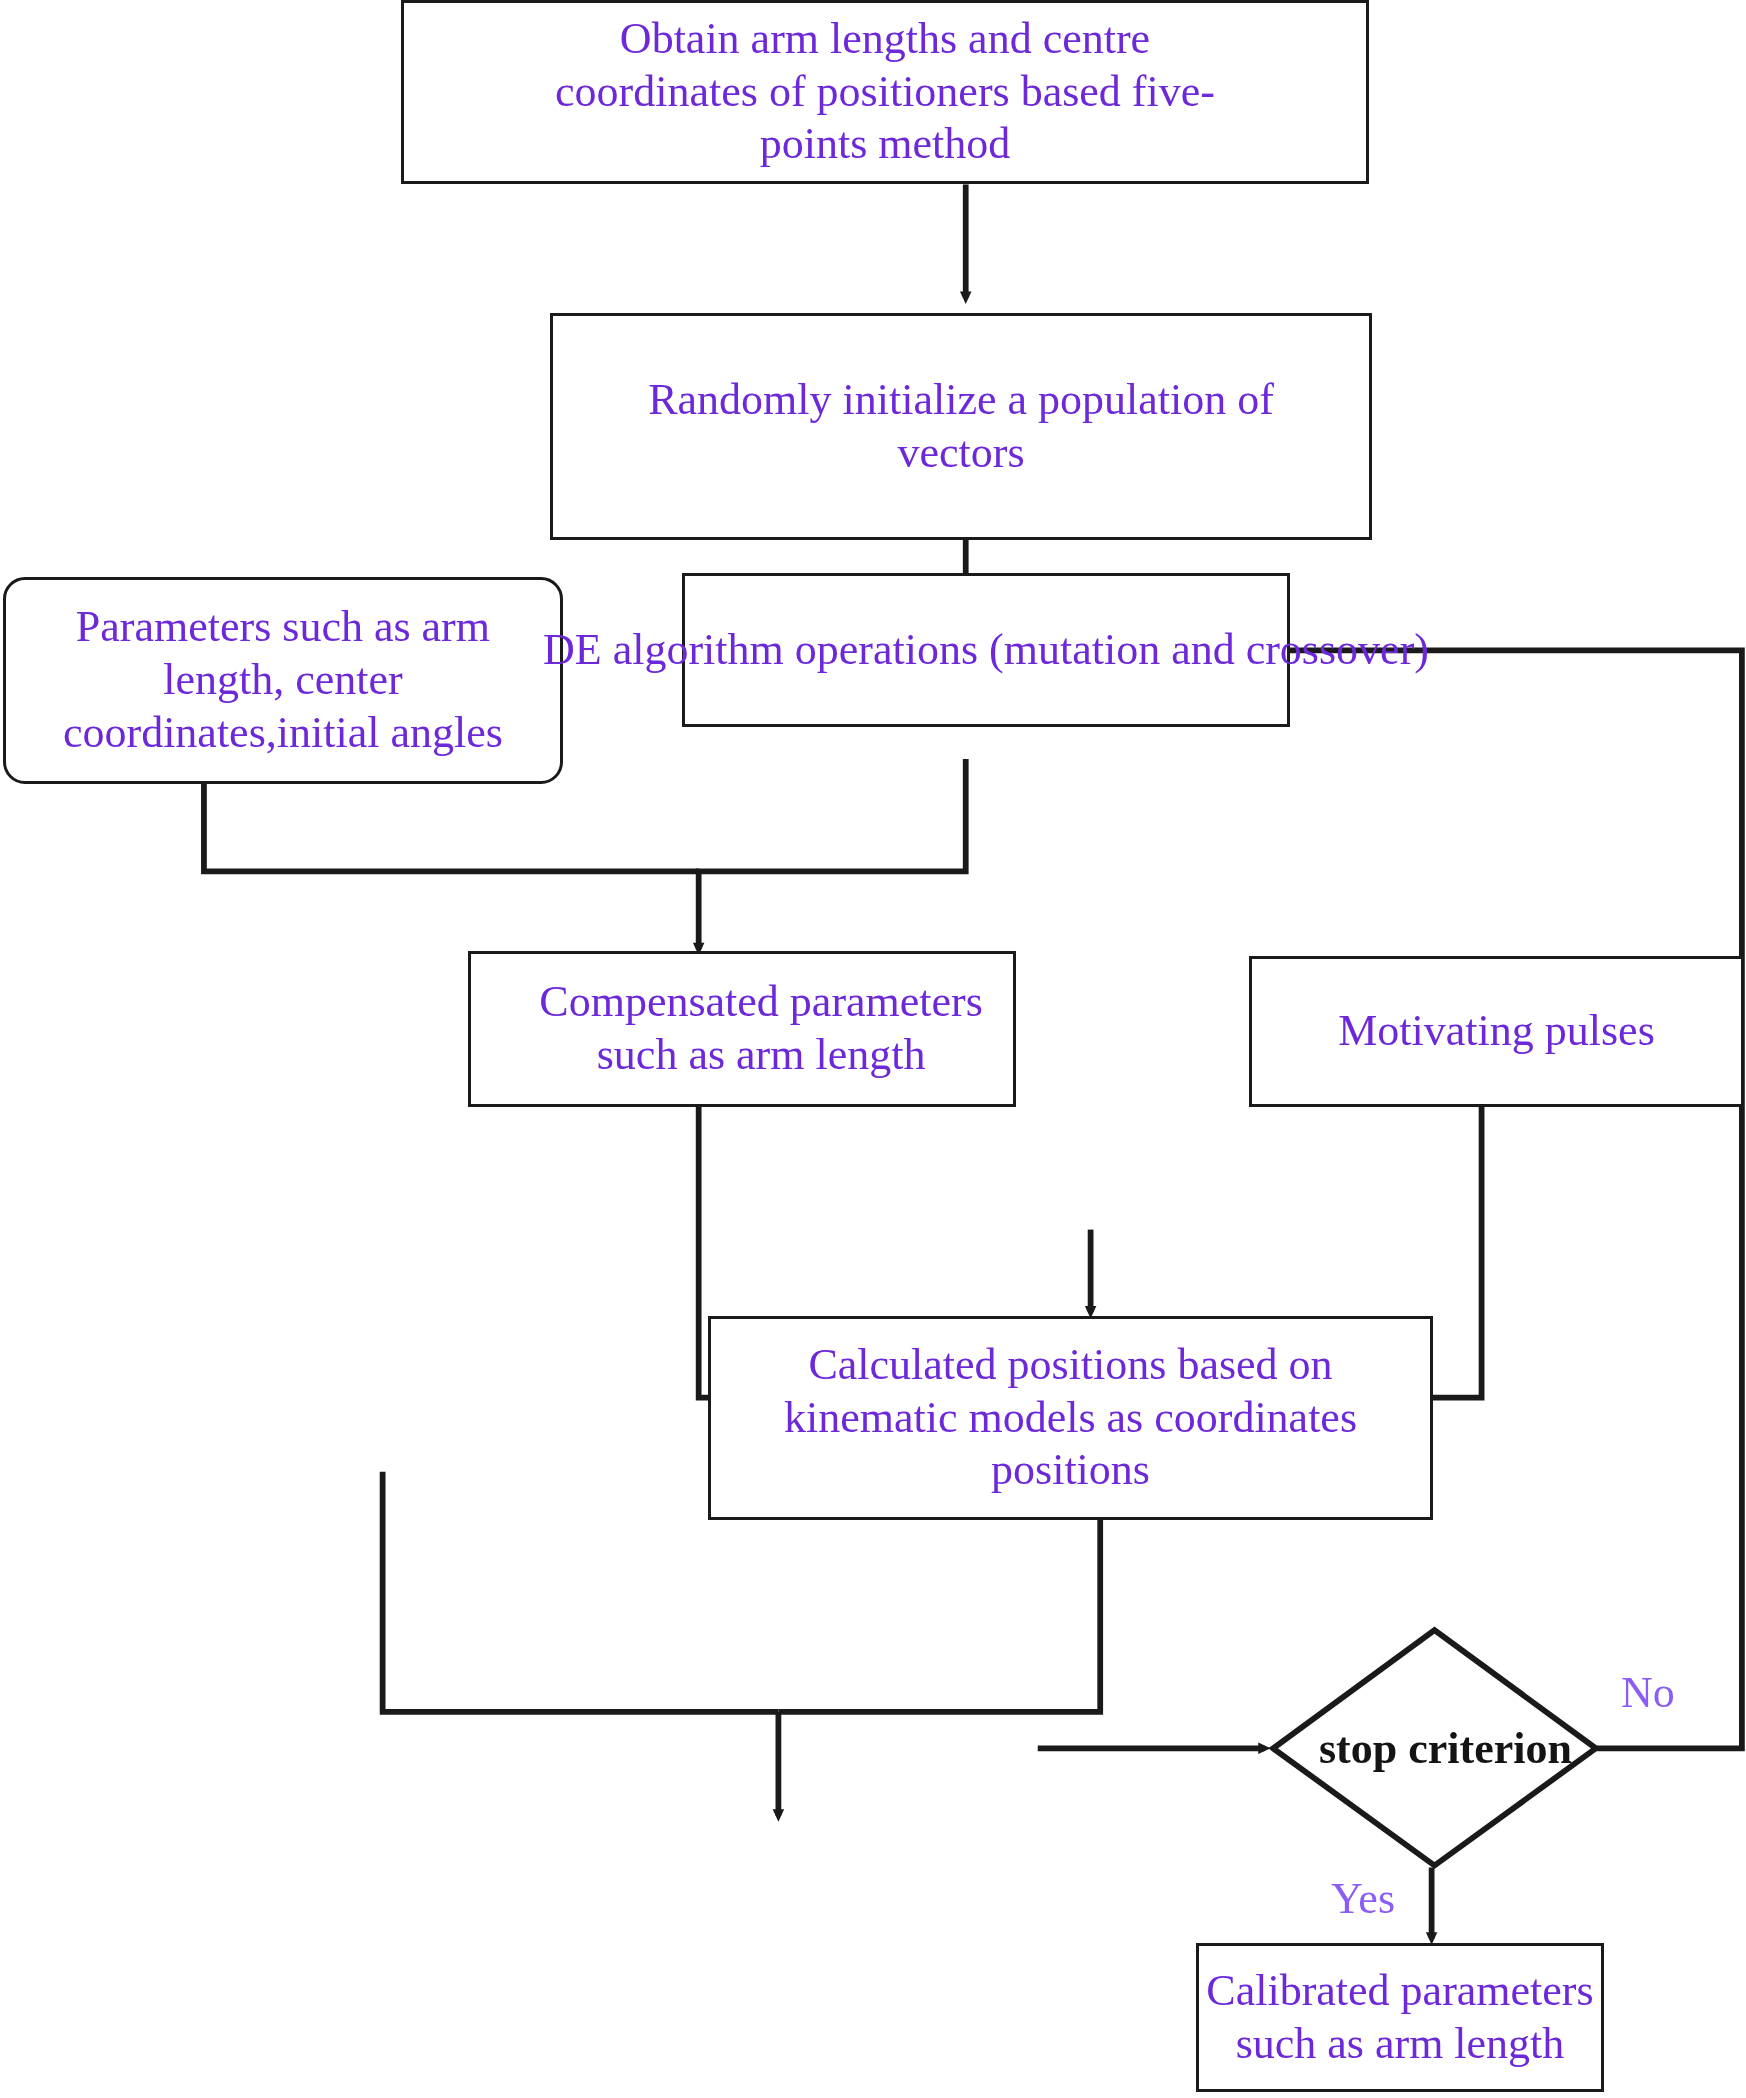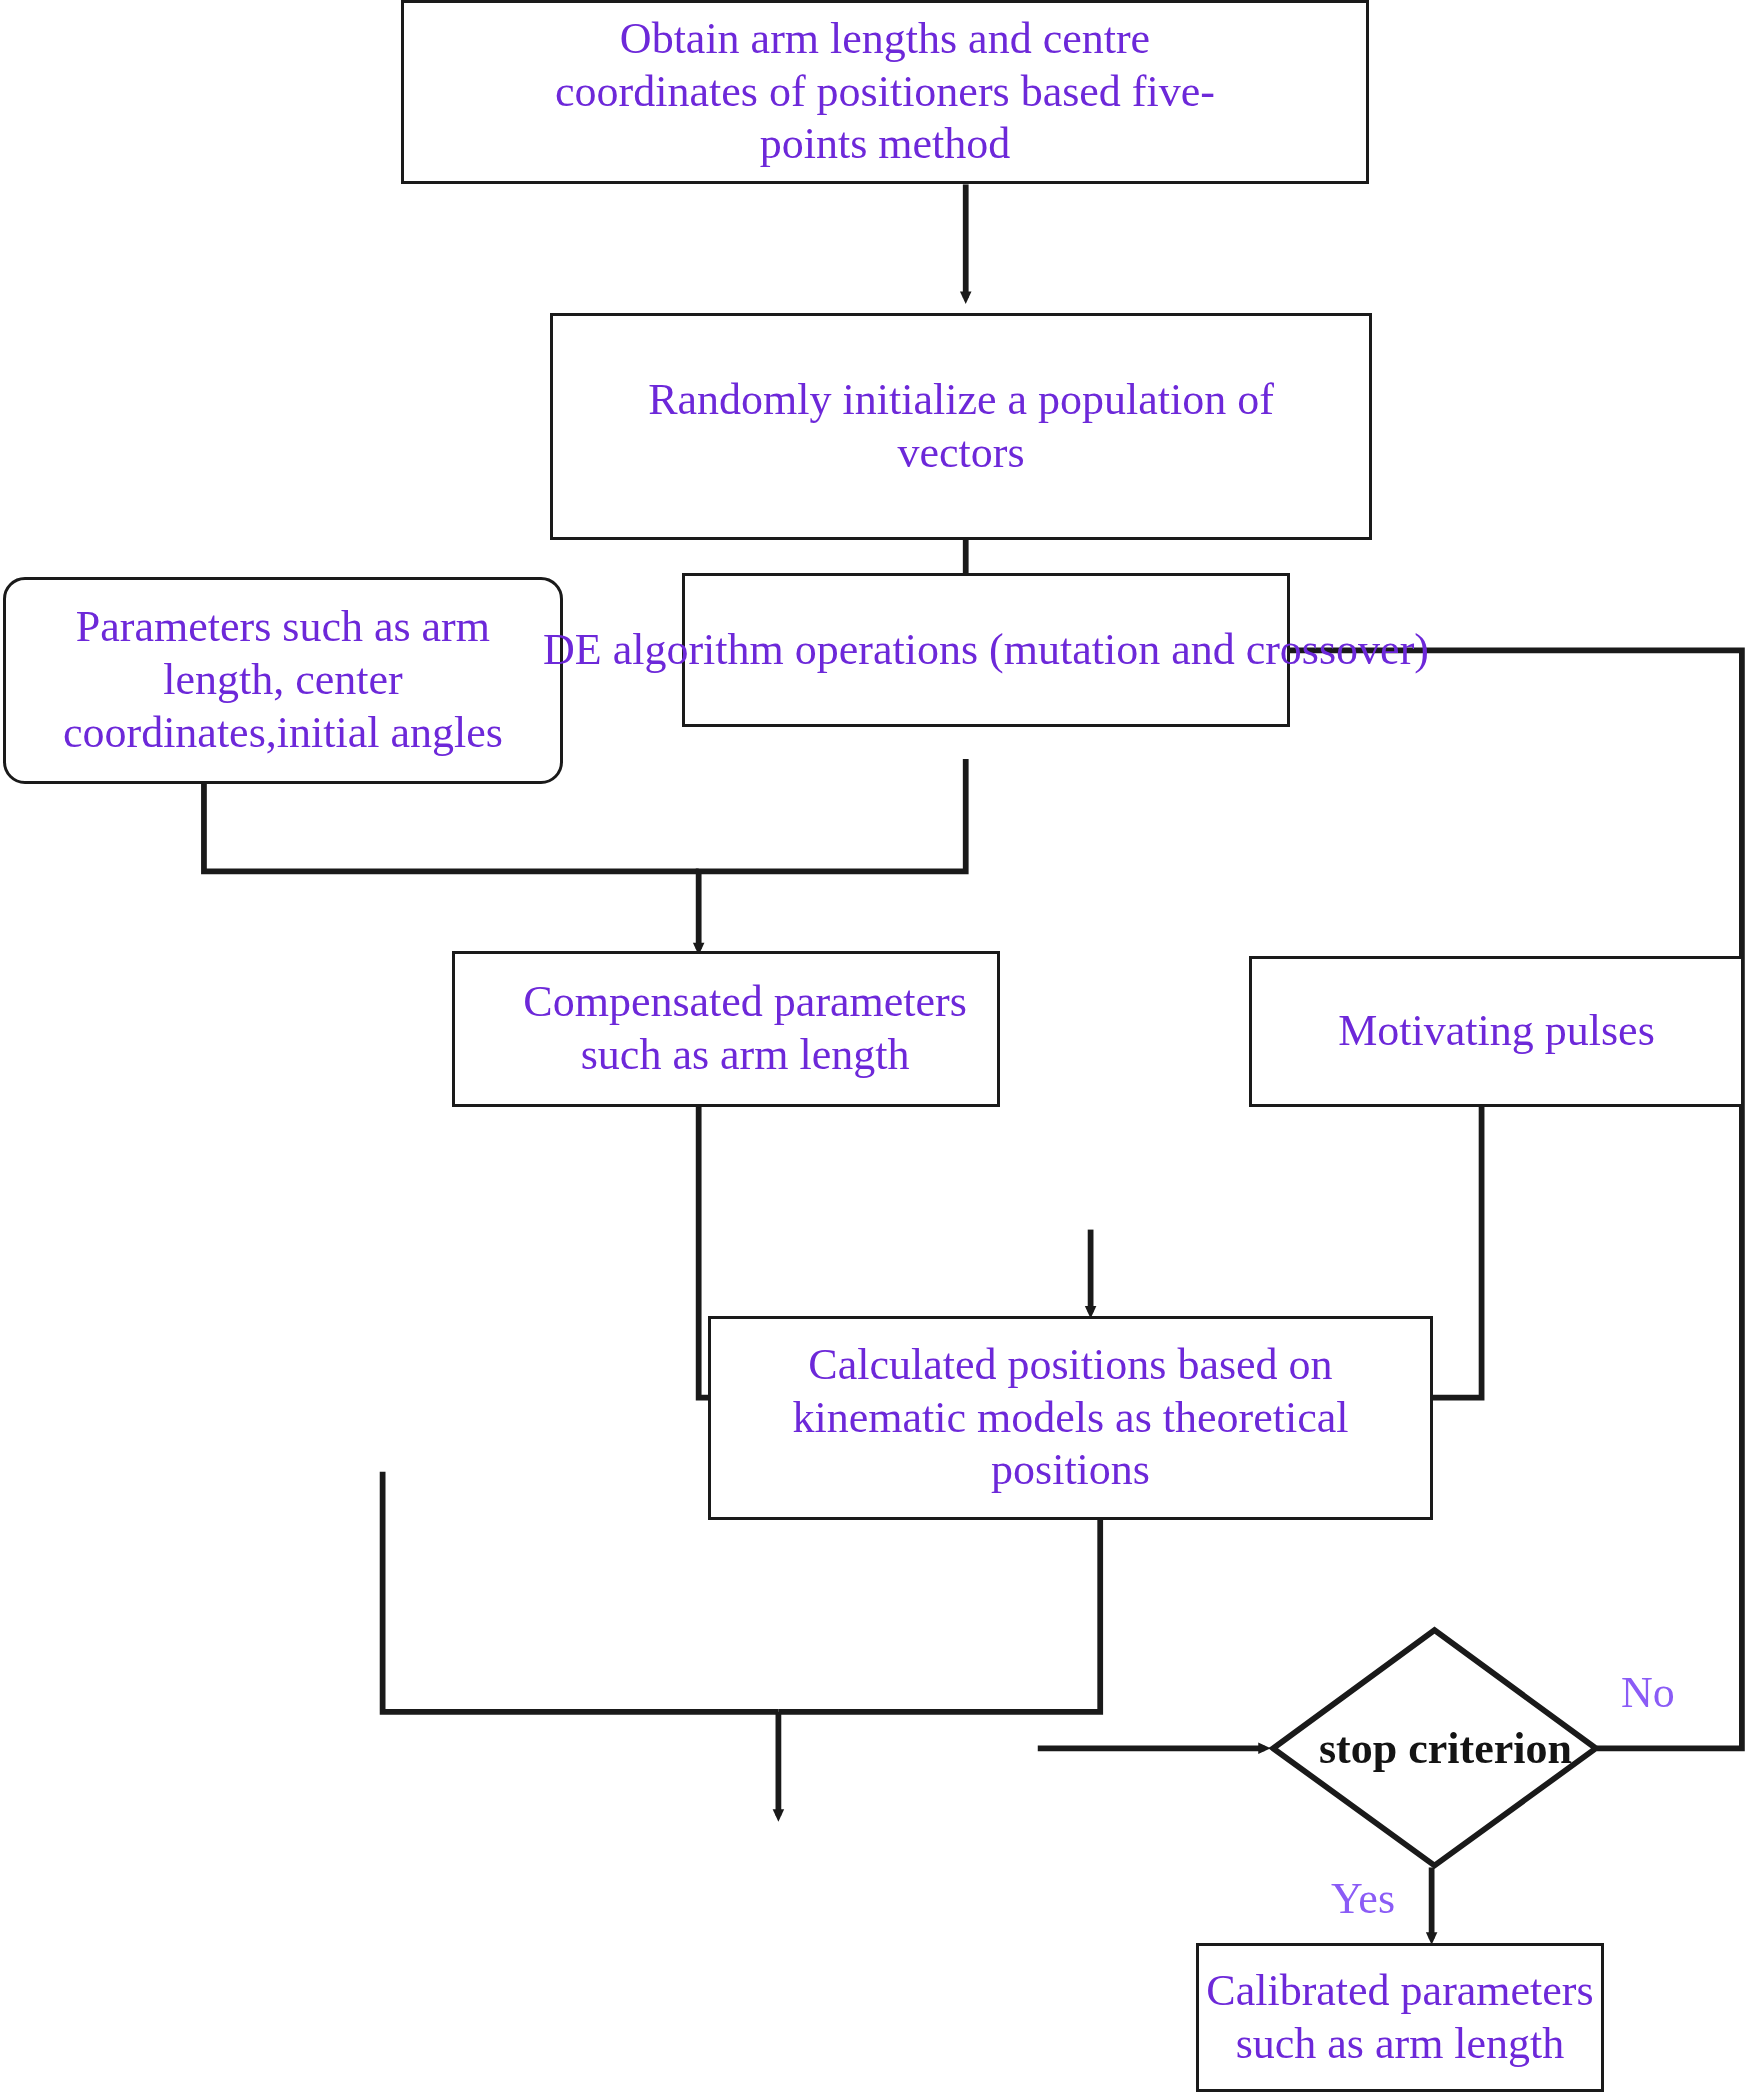--- a/index.html
+++ b/index.html
@@ -119,28 +119,28 @@
   <div class="node" style="left:550px; top:313px; width:822px; height:227px;">Randomly initialize a population of
 vectors</div>
 
   <div class="node" style="left:2.9px; top:577px; width:560px; height:207px;border-radius:22px;">Parameters such as arm
 length, center
 coordinates,initial angles</div>
 
   <div class="node node-overflow" style="left:682px; top:573px; width:608px; height:154px;">DE algorithm operations
 (mutation and crossover)</div>
 
-  <div class="node" style="left:452px; top:951px; width:548px; height:156px;padding-left:44px;">Compensated parameters
+  <div class="node" style="left:468px; top:951px; width:548px; height:156px;padding-left:44px;">Compensated parameters
 such as arm length</div>
 
   <div class="node" style="left:1249px; top:956px; width:495px; height:151px;">Motivating pulses</div>
 
 
   <div class="node" style="left:708px; top:1316px; width:725px; height:204px;">Calculated positions based on
-kinematic models as theoretical
+kinematic models as coordinates
 positions</div>
 
 
   <div class="diamond-text" style="left:1319px; top:1723px; width:231px; text-align:center;">stop criterion</div>
 
   <div class="node" style="left:1196px; top:1943px; width:408px; height:149px;">Calibrated parameters
 such as arm length</div>
 
   <div class="decision-label" style="left:1621px; top:1667px;">No</div>
 

